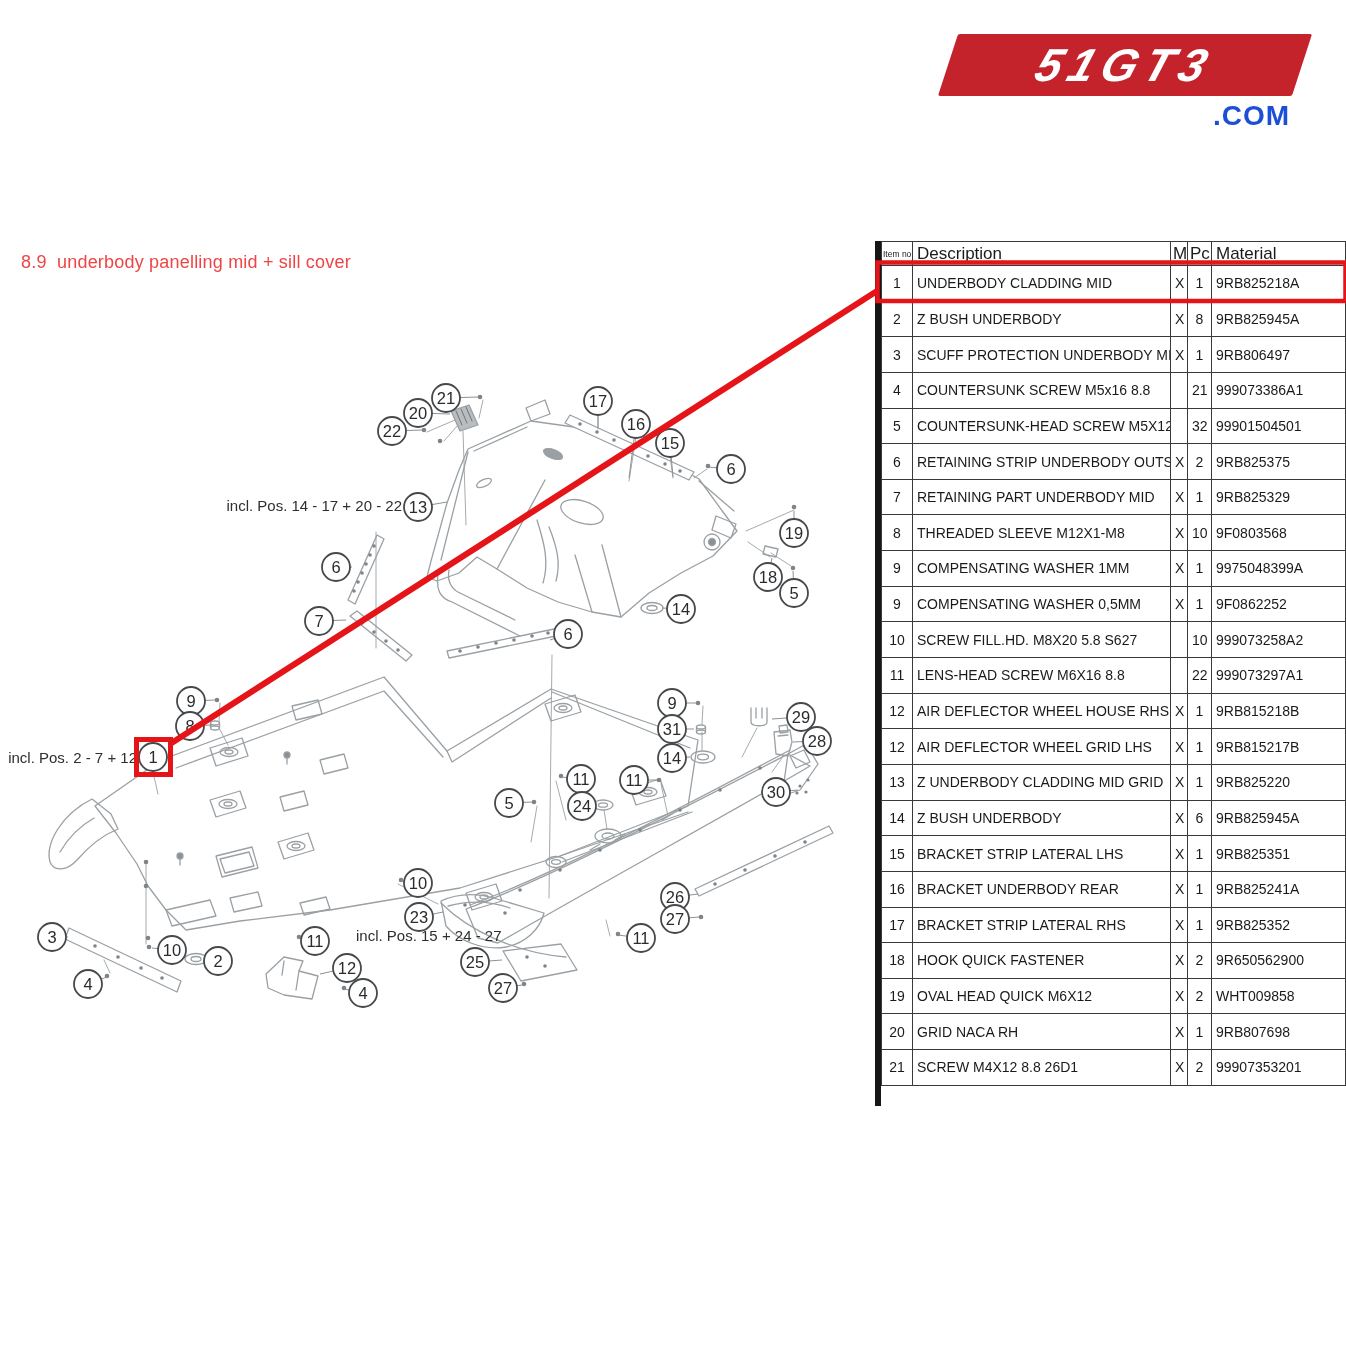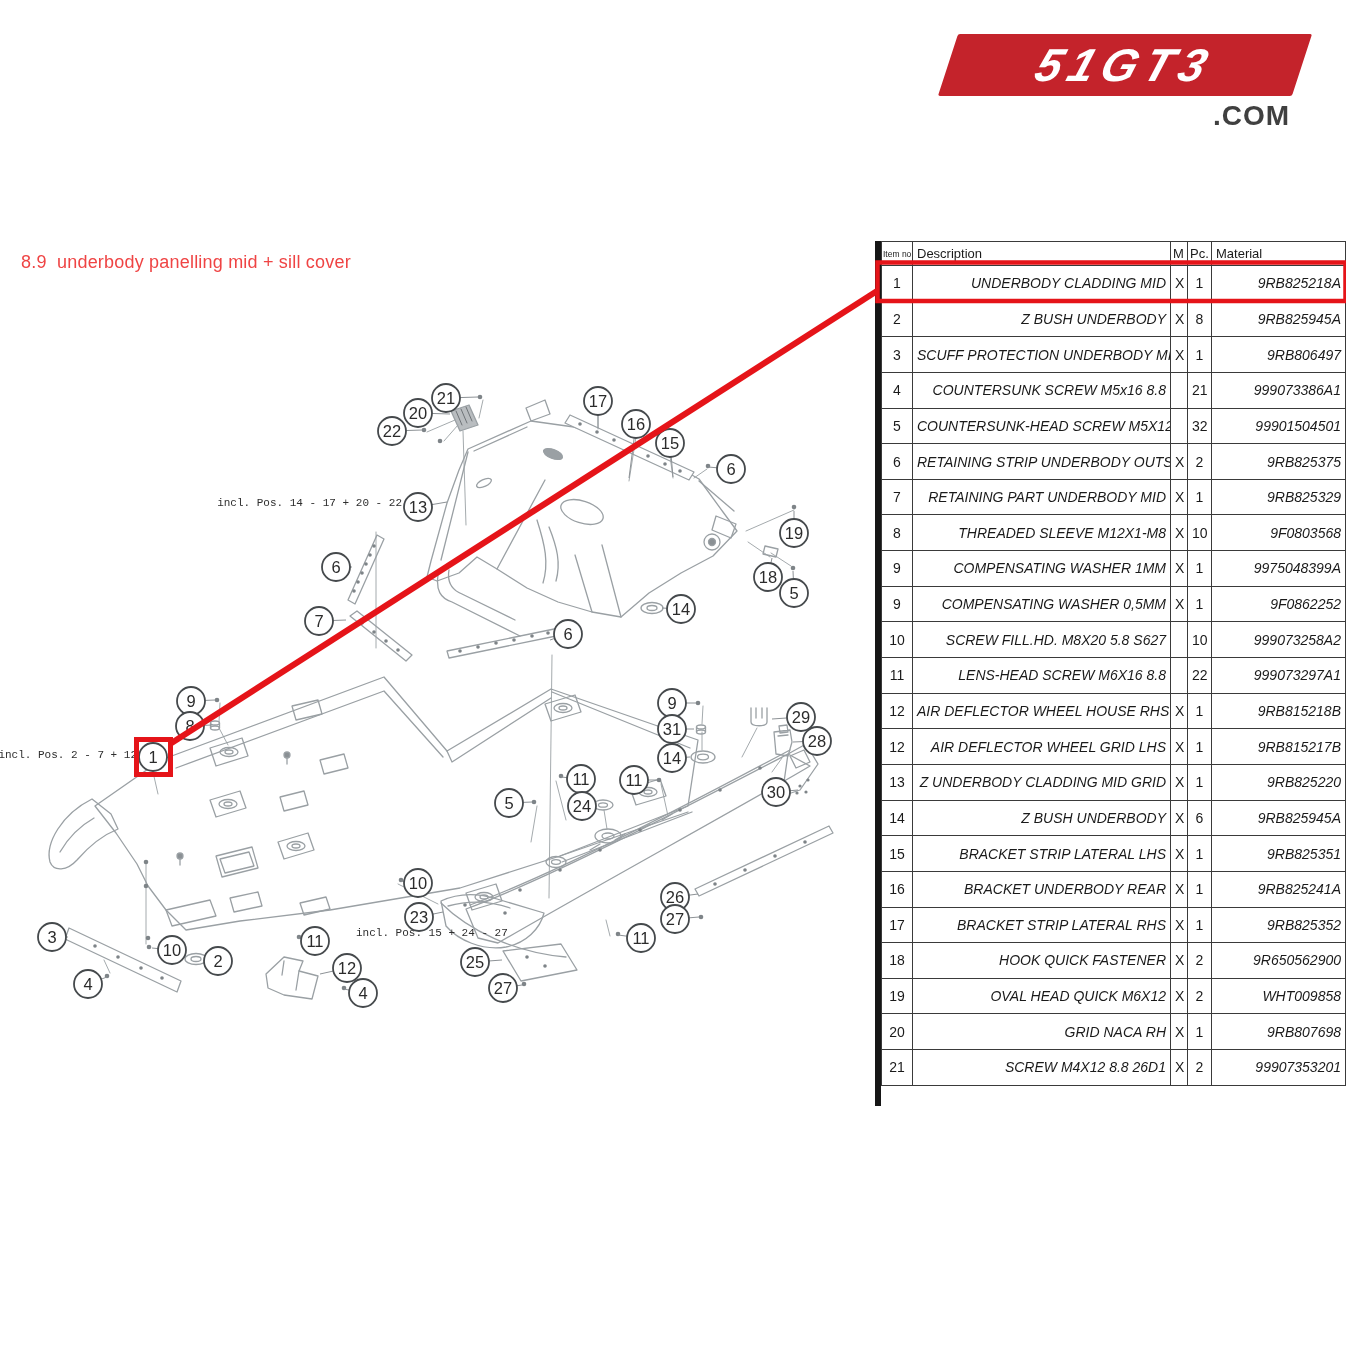--- a/index.html
+++ b/index.html
@@ -10,39 +10,39 @@
   #overlay{z-index:3;}
   .page-title{position:absolute;left:21px;top:252px;font-size:18px;color:#ef4444;
               white-space:pre;z-index:2;letter-spacing:.2px;}
   
   .logo-band{position:absolute;left:948px;top:34px;width:354px;height:62px;
              background:#c4232b;transform:skewX(-18deg);display:flex;align-items:center;
              justify-content:center;z-index:2;border-radius:2px;}
   .logo-text{font-style:italic;font-weight:bold;font-size:46px;color:#ffffff;
              letter-spacing:7px;line-height:1;}
   .logo-com{position:absolute;left:1213px;top:100px;font-size:28px;font-weight:bold;
-            color:#404040;letter-spacing:1px;z-index:2;}
+            color:#1d4ed8;letter-spacing:1px;z-index:2;}
   
-  .note{position:absolute;font-size:11px;color:#2e2e2e;white-space:pre;z-index:2;font-family:Liberation Mono, monospace;}
+  .note{position:absolute;font-size:15px;color:#2e2e2e;white-space:pre;z-index:2;}
   .note-1{right:944px;top:497px;}
   .note-2{right:1209px;top:749px;}
   .note-3{left:356px;top:927px;}
   
   .left-bar{position:absolute;left:875px;top:241px;width:6px;height:865px;background:#161616;z-index:2;}
   table.parts{position:absolute;left:881px;top:241px;width:464px;z-index:2;
               border-collapse:collapse;table-layout:fixed;}
   table.parts th, table.parts td{border:1.4px solid #3a3a3a;color:#1a1a1a;
               padding:0 4px;white-space:nowrap;overflow:hidden;background:#fff;}
   table.parts thead tr{height:24px;}
   table.parts tbody tr{height:35.65px;}
-  table.parts th{font-weight:normal;font-size:13px;text-align:left;}
+  table.parts th{font-weight:normal;font-size:17px;text-align:left;}
   table.parts th.h-item{font-size:8.5px;text-align:center;padding:0 1px;}
   table.parts th.h-m, table.parts th.h-pc{padding:0 2px;}
   td.c-item,td.c-m,td.c-pc{text-align:center;font-size:14px;padding:0 1px;}
-  td.c-desc,td.c-mat{text-align:right;font-size:14px;font-style:italic;}
+  td.c-desc,td.c-mat{text-align:left;font-size:14px;}
   
   .co-circle{fill:#ffffff;stroke:#45494c;stroke-width:1.8;}
   .co-num{fill:#2b2b2b;font-size:16.5px;font-family:"Liberation Sans",sans-serif;
           text-anchor:middle;}
   .leader{stroke:#8d9296;stroke-width:1;fill:none;}
   .red{stroke:#e51419;fill:none;}
 </style>
 </head>
 <body>
 

